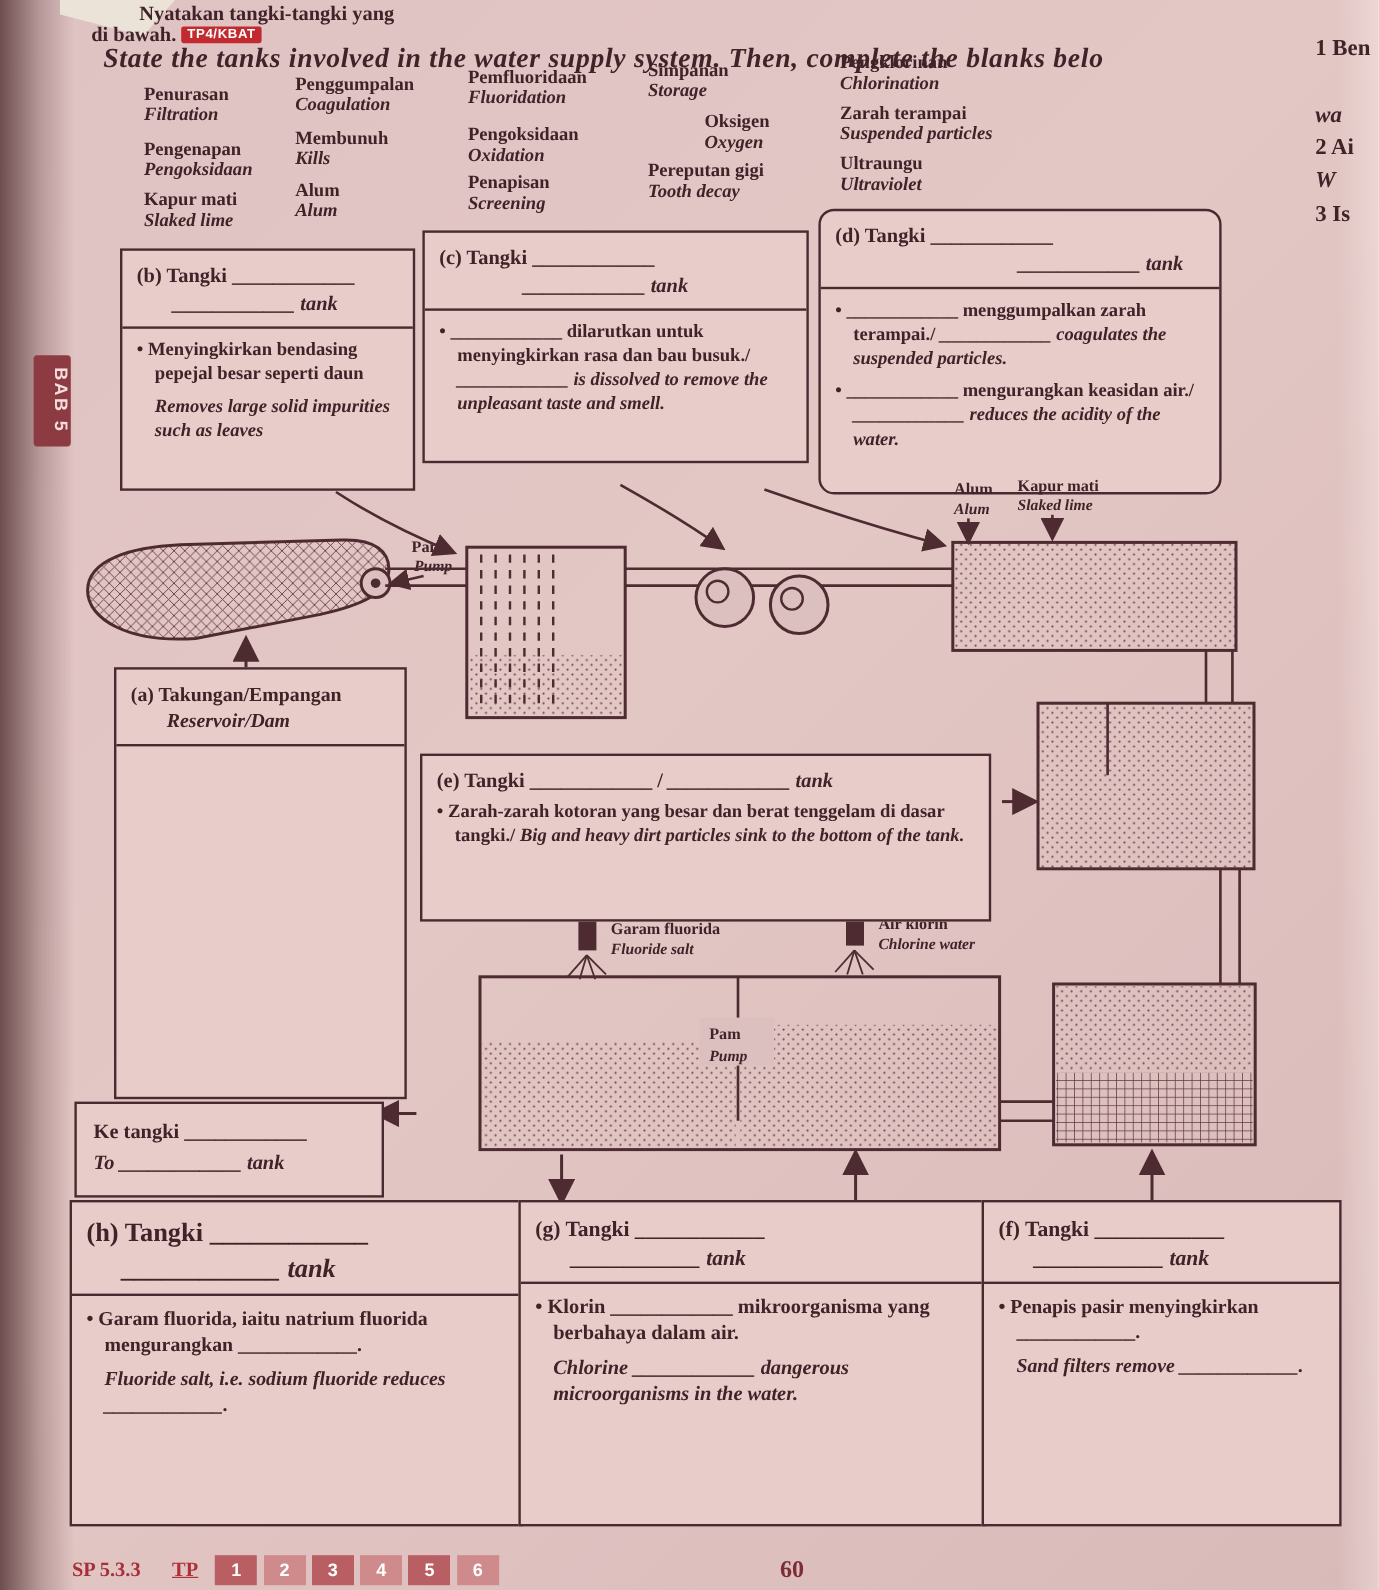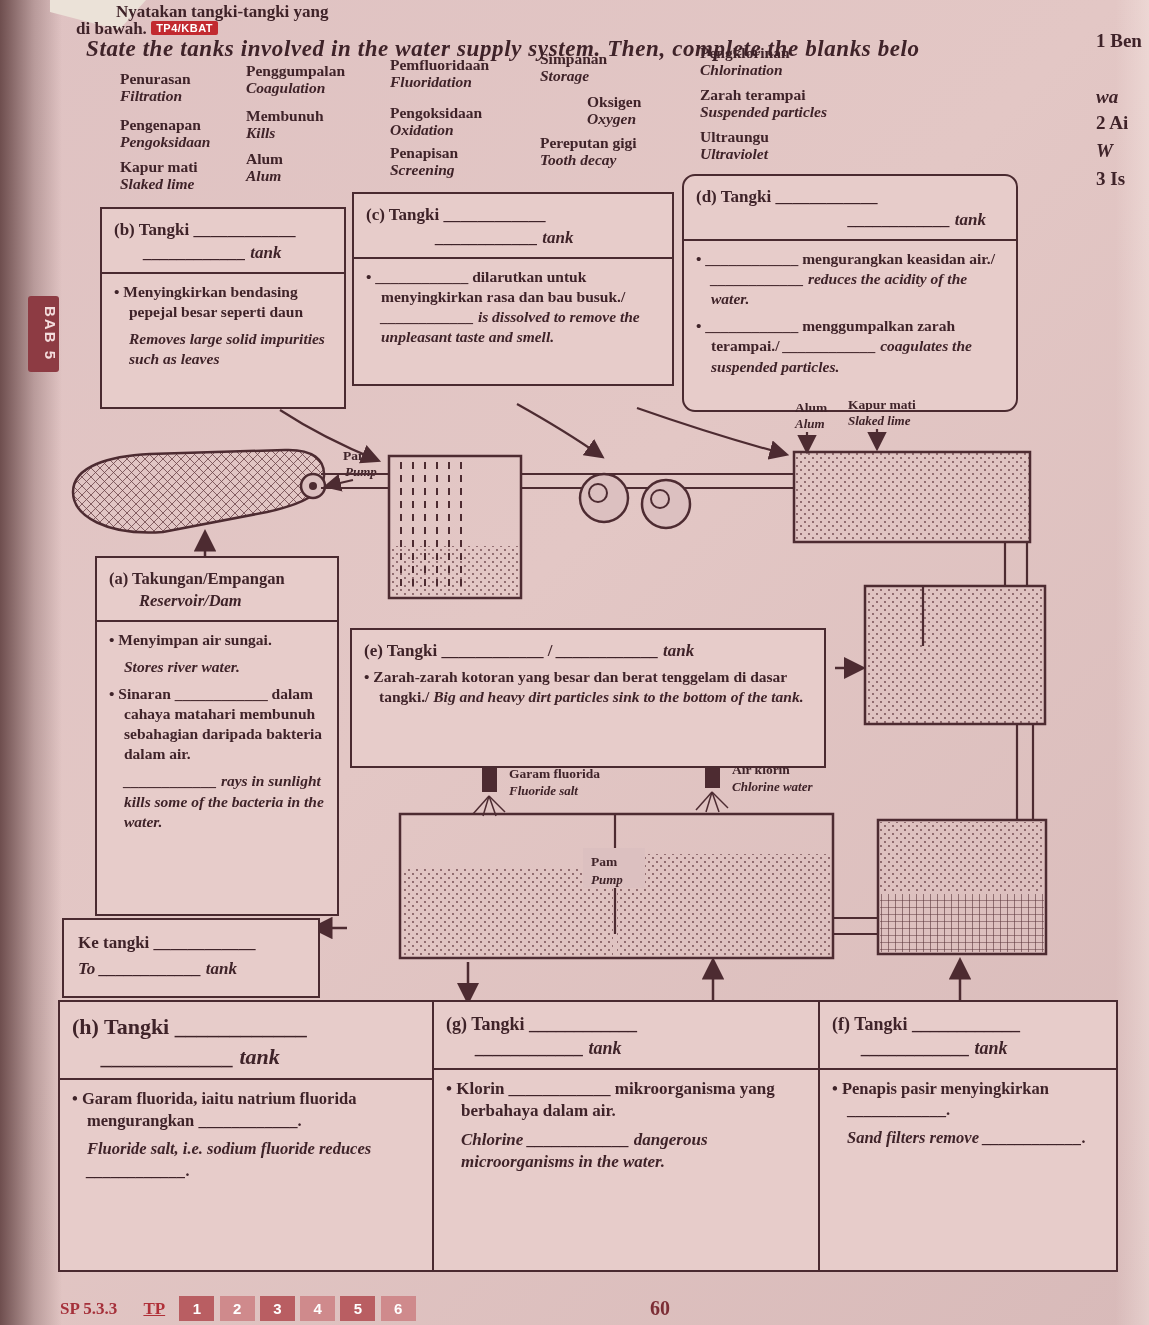--- a/index.html
+++ b/index.html
@@ -156,26 +156,26 @@
   </div>
 
   <div class="box" style="left:682px;top:174px;width:332px;height:234px;border-radius:13px;">
     <div class="btitle">
       <div class="my">(d) Tangki ____________</div>
       <div class="en t2r">____________ tank</div>
     </div>
     <div class="hr"></div>
     <div class="bbody">
       <p class="bullet">
+        <span class="my">____________ menggumpalkan zarah terampai./</span>
+        <span class="en">____________ coagulates the suspended particles.</span>
+      </p>
+      <p class="bullet">
         <span class="my">____________ mengurangkan keasidan air./</span>
         <span class="en">____________ reduces the acidity of the water.</span>
-      </p>
-      <p class="bullet">
-        <span class="my">____________ menggumpalkan zarah terampai./</span>
-        <span class="en">____________ coagulates the suspended particles.</span>
       </p>
     </div>
   </div>
 
   <svg style="position:absolute;left:55px;top:396px;pointer-events:none;" width="1065" height="628" viewBox="0 0 1065 628">
     <defs>
       <pattern id="dots" width="8" height="8" patternUnits="userSpaceOnUse">
         <circle cx="2" cy="2" r="0.9" fill="#6b4248"></circle>
         <circle cx="6" cy="6" r="0.9" fill="#6b4248"></circle>
       </pattern>
@@ -297,26 +297,20 @@
       <path d="M582,12 Q662,40 730,58" marker-end="url(#ah)"></path>
     </g>
   </svg>
 
   <div class="box" style="left:95px;top:556px;width:240px;height:356px;">
     <div class="btitle" style="font-size:16.5px;">
       <div class="my">(a) Takungan/Empangan</div>
       <div class="en t2">Reservoir/Dam</div>
     </div>
     <div class="hr"></div>
-    <div class="bbody">
-      <p class="bullet my">Menyimpan air sungai.</p>
-      <p class="cont en">Stores river water.</p>
-      <p class="bullet my">Sinaran ____________ dalam cahaya matahari membunuh sebahagian daripada bakteria dalam air.</p>
-      <p class="cont en">____________ rays in sunlight kills some of the bacteria in the water.</p>
-    </div>
   </div>
 
   <div class="box" style="left:350px;top:628px;width:472px;height:136px;">
     <div class="btitle" style="padding-bottom:2px;">
       <span class="my">(e) Tangki ____________ /</span>
       <span class="en">____________ tank</span>
     </div>
     <div class="bbody" style="padding-top:2px;">
       <p class="bullet">
         <span class="my">Zarah-zarah kotoran yang besar dan berat tenggelam di dasar tangki./</span>

